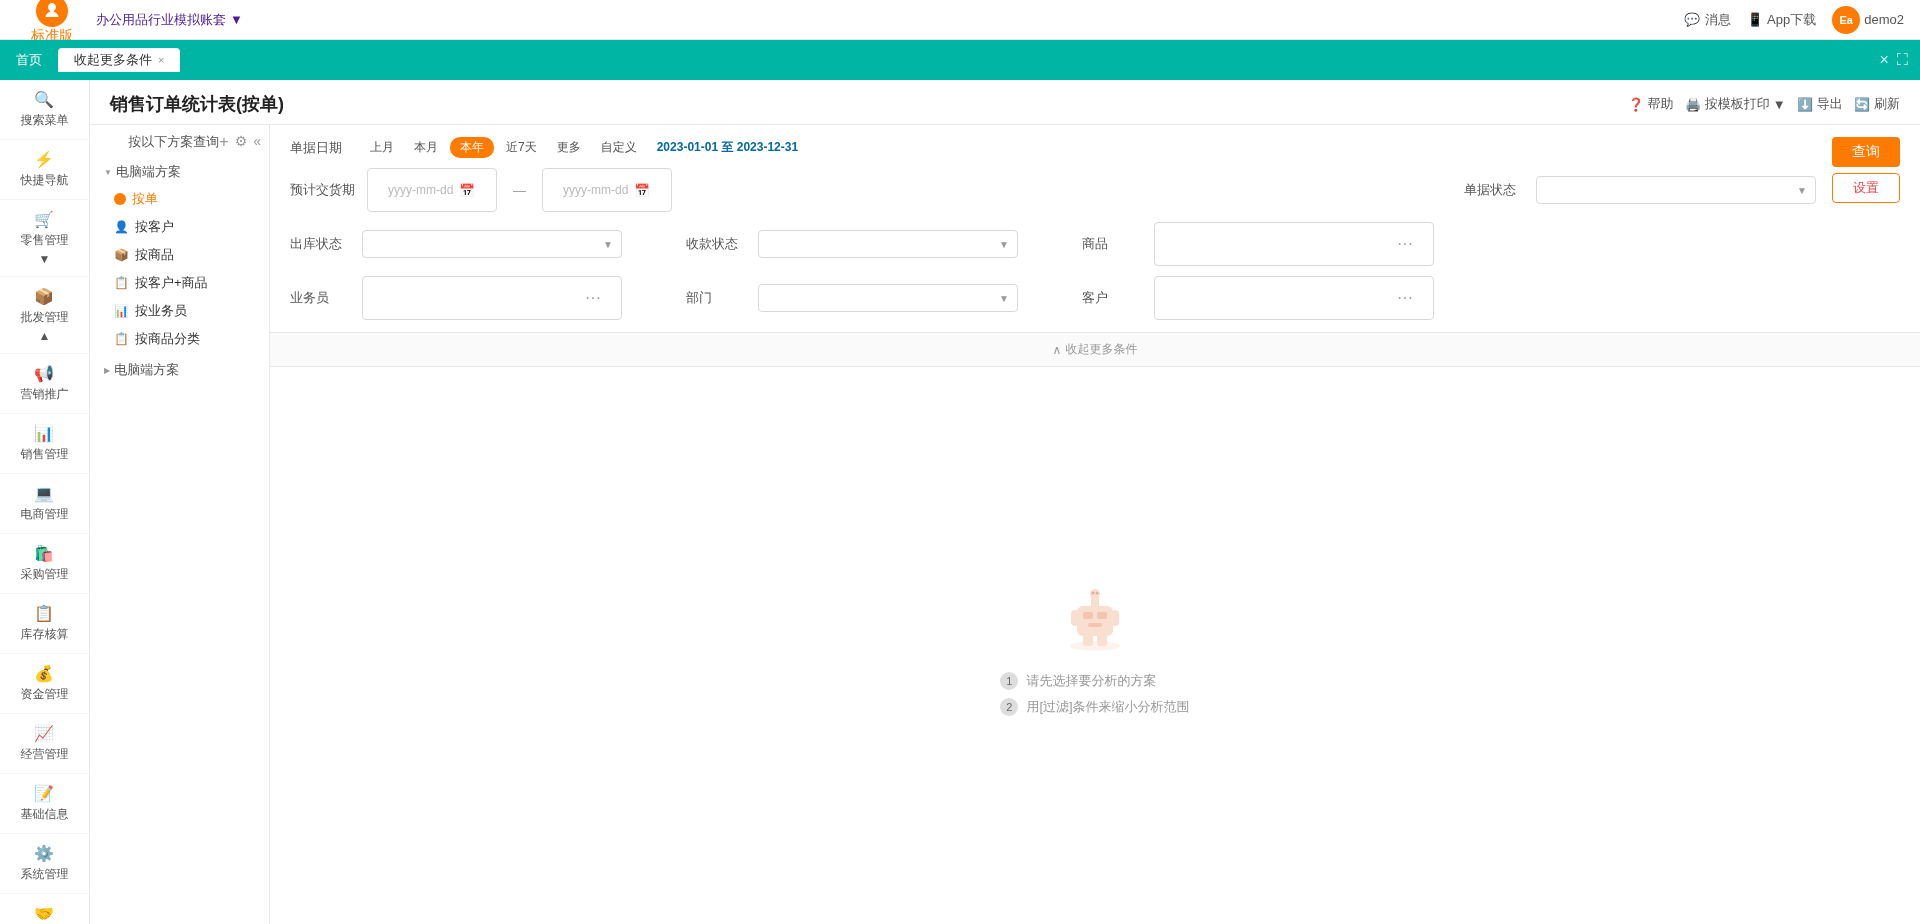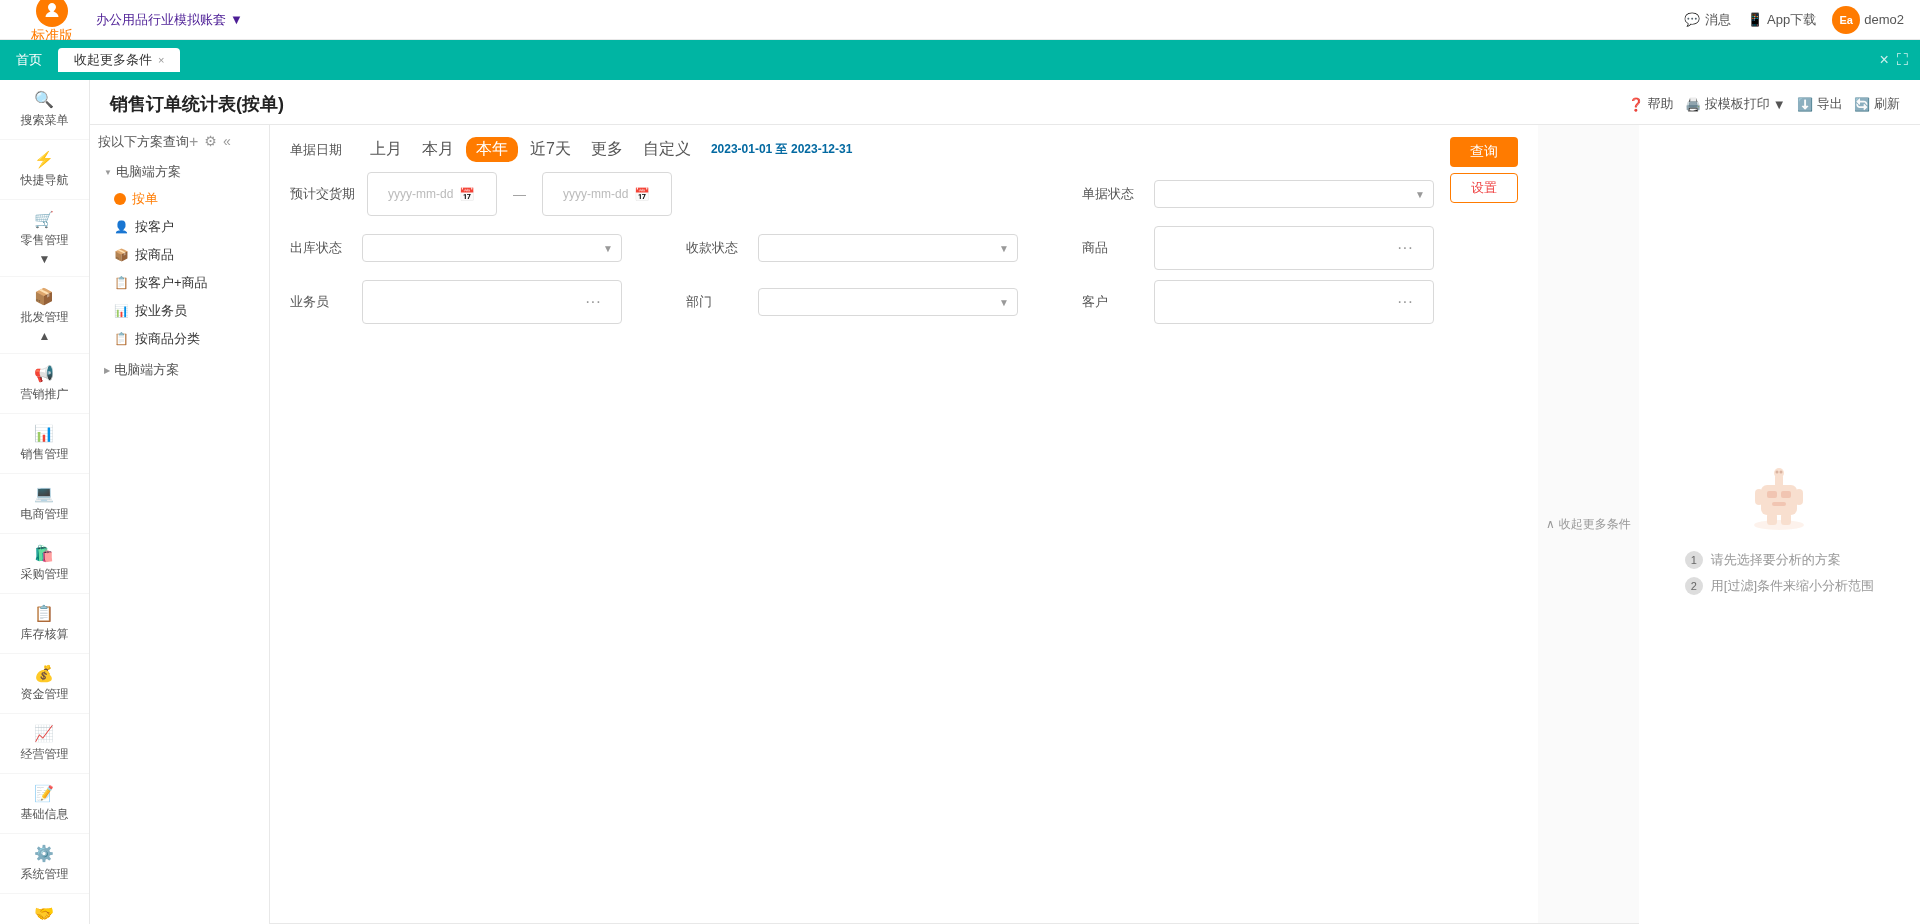--- a/index.html
+++ b/index.html
@@ -42,47 +42,47 @@
     .page-title { font-size: 18px; font-weight: 600; color: #222; }
     .page-actions { display: flex; align-items: center; gap: 12px; font-size: 13px; color: #555; }
     .page-action-btn { display: flex; align-items: center; gap: 3px; cursor: pointer; color: #555; }
 
     
     .filter-area { background: #fff; padding: 12px 20px; border-bottom: 1px solid #e8e8e8; flex-shrink: 0; }
     .filter-row { display: flex; align-items: center; gap: 12px; margin-bottom: 10px; }
     .filter-row:last-child { margin-bottom: 0; }
     .filter-label { color: #555; font-size: 13px; min-width: 60px; flex-shrink: 0; }
     .date-tabs { display: flex; align-items: center; gap: 4px; }
-    .date-tab { padding: 2px 8px; font-size: 16px; cursor: pointer; color: #555; border-radius: 3px; }
+    .date-tab { padding: 2px 8px; font-size: 12px; cursor: pointer; color: #555; border-radius: 3px; }
     .date-tab.active { background: #ff7b00; color: #fff; border-radius: 10px; padding: 2px 10px; }
     .date-range { font-size: 12px; color: #0369a1; margin-left: 8px; font-weight: bold; }
     .filter-input { border: 1px solid #d9d9d9; border-radius: 4px; padding: 4px 20px; font-size: 12px; color: #333; min-width: 150px; height: 44px; display: flex; align-items: center; justify-content: space-between; cursor: pointer; gap: 4px; }
     .filter-input-date { min-width: 130px; }
     .filter-dash { color: #999; padding: 0 4px; }
     .filter-dots { color: #999; font-size: 16px; cursor: pointer; }
     .filter-select { border: 1px solid #d9d9d9; border-radius: 4px; padding: 4px 8px; font-size: 12px; color: #333; min-width: 180px; height: 28px; display: flex; align-items: center; justify-content: space-between; cursor: pointer; }
     .chevron-down { color: #999; font-size: 10px; }
     .query-btn { background: #ff7b00; color: #fff; border: none; border-radius: 4px; padding: 6px 20px; font-size: 14px; cursor: pointer; }
     .setting-btn { background: #fff; color: #ef4444; border: 1px solid #ff7b00; border-radius: 4px; padding: 5px 16px; font-size: 13px; cursor: pointer; }
 
     
     .scheme-panel { width: 180px; background: #fff; border-right: 1px solid #e8e8e8; padding: 8px; flex-shrink: 0; }
-    .scheme-header { display: flex; align-items: center; justify-content: flex-start; margin-bottom: 8px; font-size: 13px; color: #555; }
+    .scheme-header { display: flex; align-items: center; justify-content: flex-end; margin-bottom: 8px; font-size: 13px; color: #555; }
     .scheme-header-icons { display: flex; gap: 6px; color: #999; }
     .scheme-item { display: flex; align-items: center; gap: 6px; padding: 5px 6px; cursor: pointer; border-radius: 3px; font-size: 13px; color: #333; }
     .scheme-item.active { color: #ff7b00; }
     .scheme-group { margin-bottom: 4px; }
     .scheme-group-header { display: flex; align-items: center; gap: 4px; padding: 4px 6px; color: #555; font-size: 13px; cursor: pointer; }
     .triangle { font-size: 8px; color: #999; }
 
     
     .split-content { display: flex; flex: 1; overflow: hidden; }
 
     
-    .right-content { flex: 1; display: flex; overflow: hidden; }
+    .right-content { flex: 1; display: flex; flex-direction: column; overflow: hidden; }
 
     
     .collapse-bar { display: flex; align-items: center; justify-content: center; padding: 8px; background: #fafafa; border-bottom: 1px solid #e8e8e8; cursor: pointer; color: #999; font-size: 12px; gap: 4px; flex-shrink: 0; }
 
     
     .empty-state { flex: 1; display: flex; flex-direction: column; align-items: center; justify-content: center; gap: 16px; background: #fff; }
     .empty-icon { width: 80px; height: 80px; opacity: 0.6; }
     .empty-hints { display: flex; flex-direction: column; gap: 8px; }
     .empty-hint { display: flex; align-items: center; gap: 8px; color: #999; font-size: 13px; }
     .hint-num { width: 18px; height: 18px; background: #ddd; border-radius: 50%; display: flex; align-items: center; justify-content: center; font-size: 11px; color: #666; flex-shrink: 0; }

